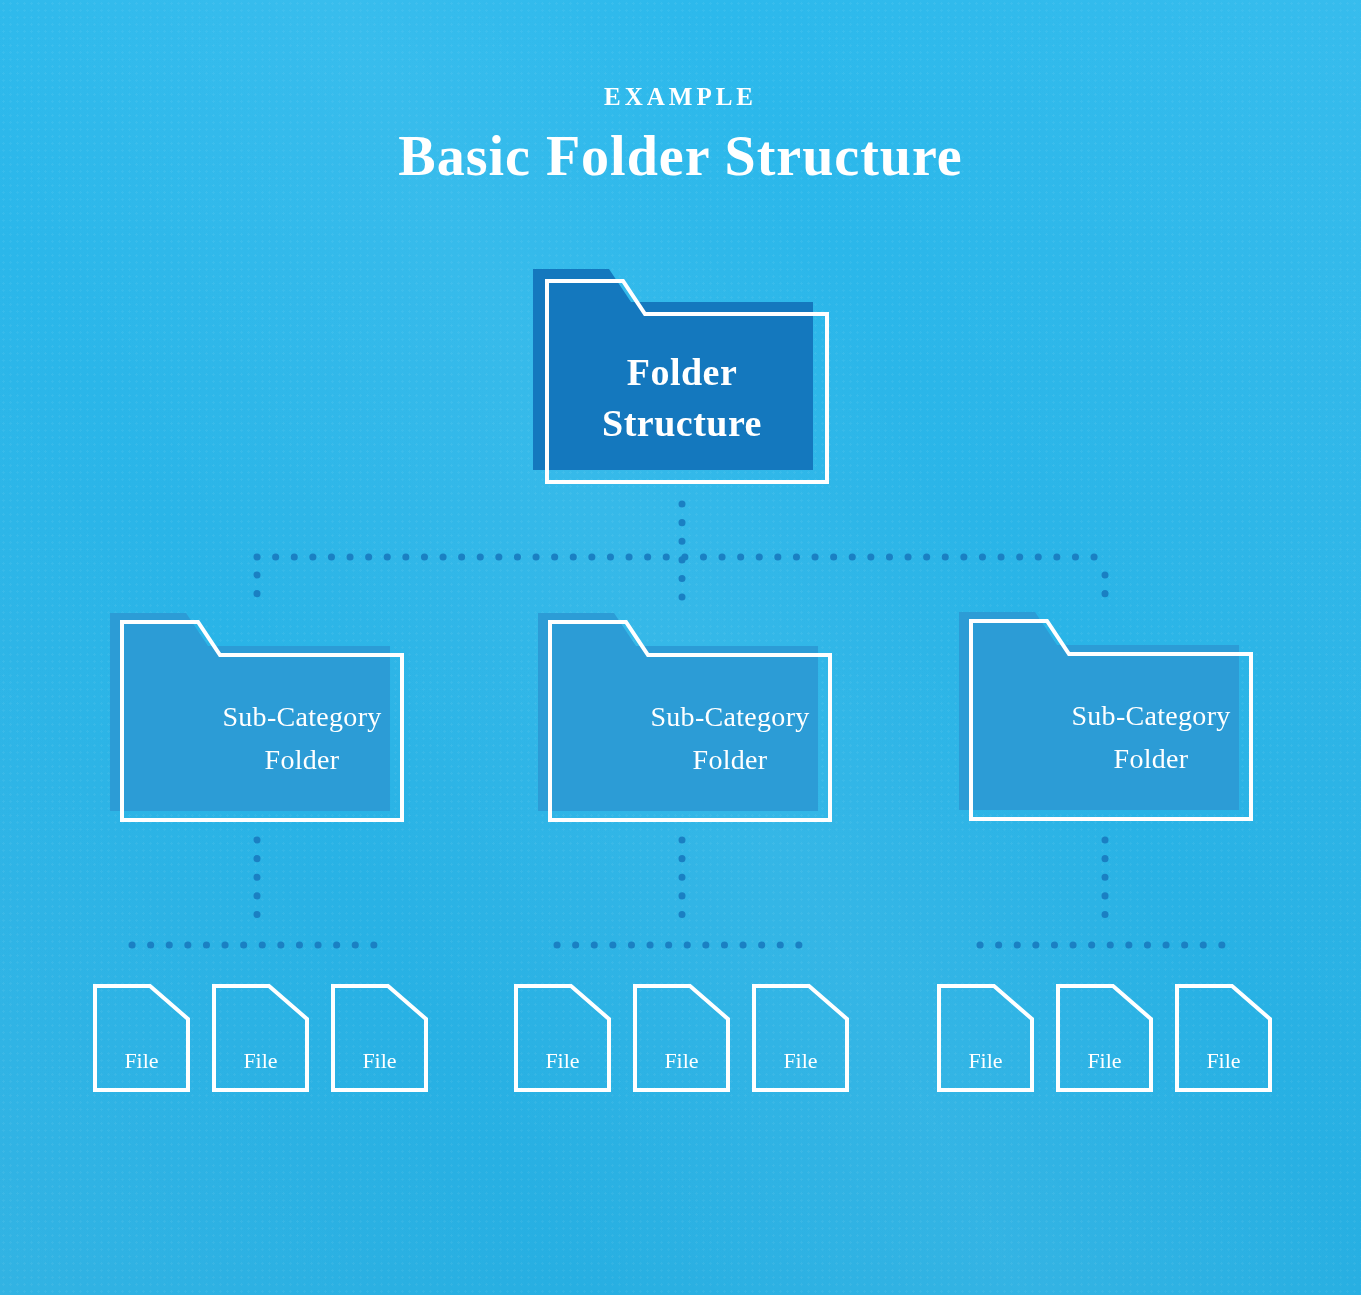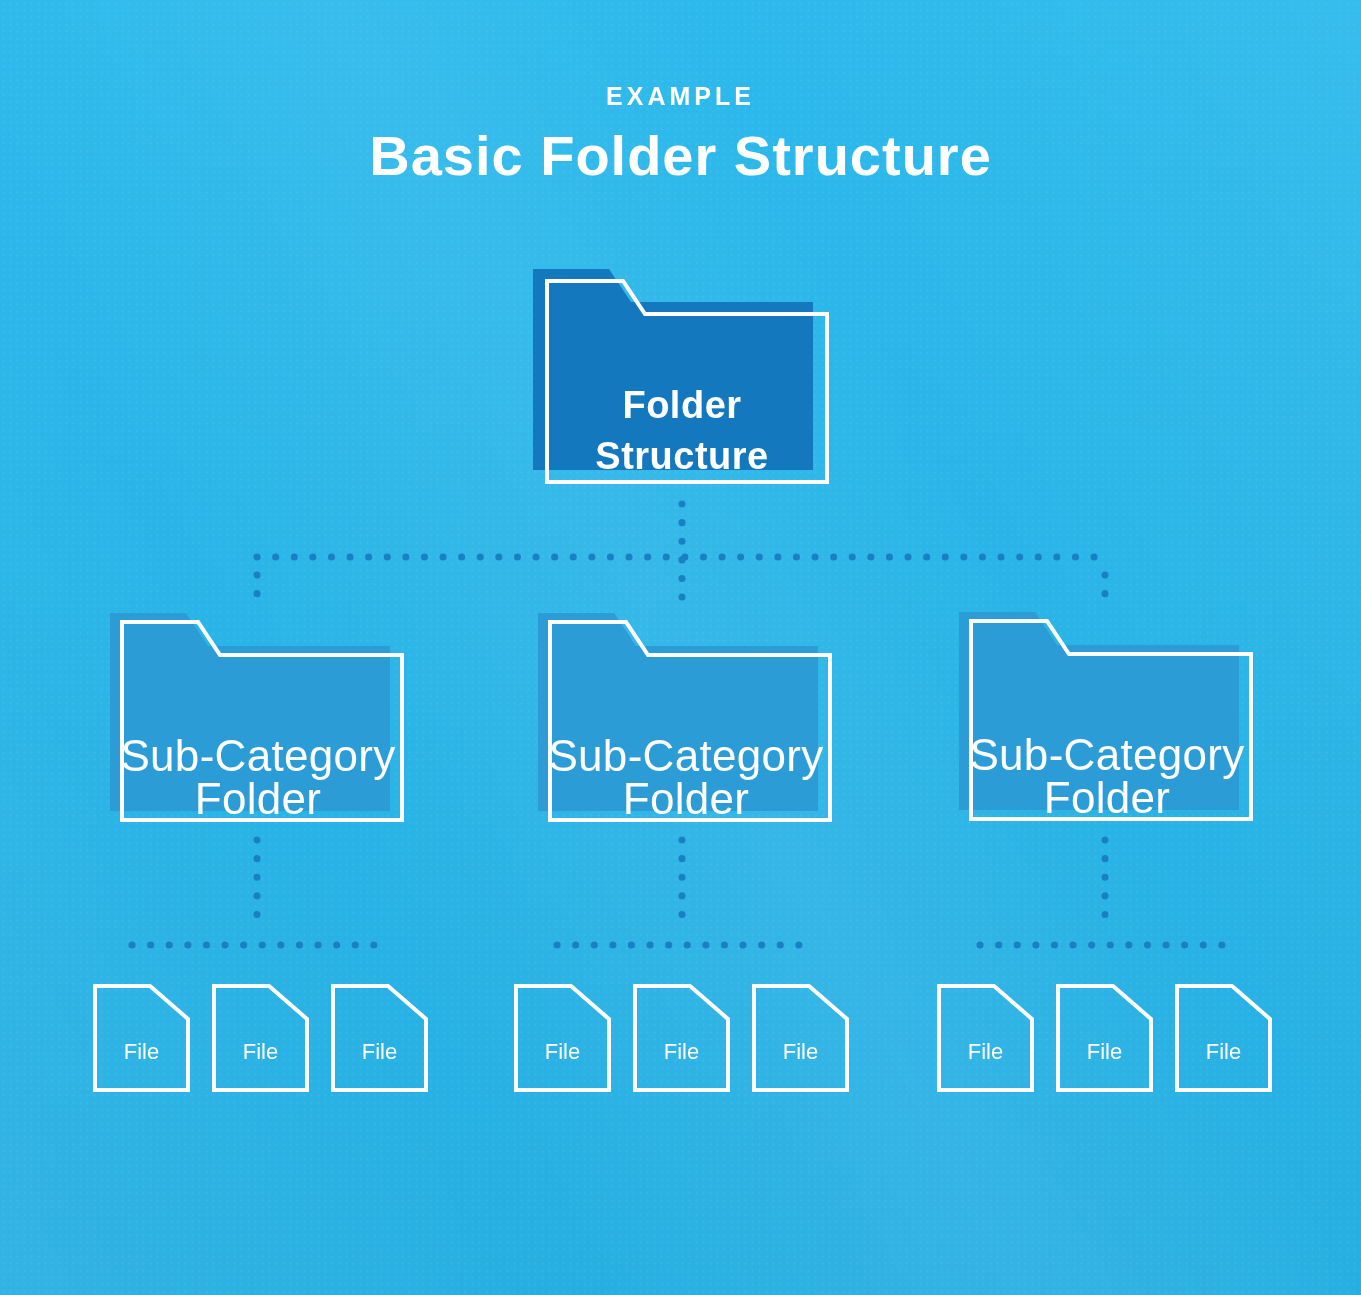--- a/index.html
+++ b/index.html
@@ -7,51 +7,52 @@
   .canvas{
     position:relative; width:1361px; height:1295px; overflow:hidden;
     background:
       radial-gradient(rgba(255,255,255,0.05) 1px, rgba(255,255,255,0) 1.4px),
       linear-gradient(62deg, rgba(255,255,255,0.05) 0%, rgba(255,255,255,0) 28%,
                       rgba(255,255,255,0.06) 50%, rgba(255,255,255,0) 68%,
                       rgba(255,255,255,0.05) 100%),
       linear-gradient(180deg,#2CB9EC 0%, #27AFE2 100%);
     background-size:7px 7px, 100% 100%, 100% 100%;
     color:#fff;
+    font-family:Liberation Serif, serif;
   }
   .eyebrow{
     position:absolute; top:84px; left:0; width:100%;
     text-align:center; font-size:25px; font-weight:700;
     letter-spacing:4px; line-height:25px; color:#FFFFFF;
   }
   .title{
     position:absolute; top:128px; left:0; width:100%; margin:0;
     text-align:center; font-size:56px; font-weight:700; letter-spacing:1px;
     line-height:56px; color:#FFFFFF;
   }
   .connectors{position:absolute; left:0; top:0;}
   .node{position:absolute;}
   .node svg{display:block; overflow:visible;}
   .f-fill-root{fill:#1478BE;}
   .f-fill-sub{fill:#2C9CD6;}
   .f-outline{fill:none; stroke:#FFFFFF; stroke-width:4;}
   .f-label{
     position:absolute; left:0; width:100%; text-align:center;
-    display:flex; flex-direction:column; align-items:center; justify-content:flex-end;
+    display:flex; flex-direction:column; align-items:center; justify-content:center;
     color:#fff;
   }
   .root-label{top:45px; height:168px; font-size:38px; font-weight:700;
     line-height:51px; letter-spacing:0.5px;}
-  .sub-label{top:42px; height:165px; font-size:44px; font-weight:400;
-    line-height:43px; letter-spacing:0.3px;}
+  .sub-label{top:42px; height:165px; font-size:28px; font-weight:400;
+    line-height:43px; letter-spacing:0.3px;padding-left:44px;}
   .file-node{position:absolute; width:97px; height:108px;}
   .file-node svg{display:block; overflow:visible;}
   .file-path{fill:none; stroke:#FFFFFF; stroke-width:4;}
   .file-label{
-    position:absolute; left:0; top:7px; width:100%; height:100%;
+    position:absolute; left:0; top:16px; width:100%; height:100%;
     display:flex; align-items:center; justify-content:center;
     padding-top:14px; box-sizing:border-box;
     font-size:22px; font-weight:400; color:#fff;
   }
   .footer-band{
     position:absolute; left:0; top:1186px; width:100%; height:109px;
     background:#1FA7DC;
     display:flex; align-items:center; justify-content:center;
   }
   .logo{display:flex; align-items:center;}

